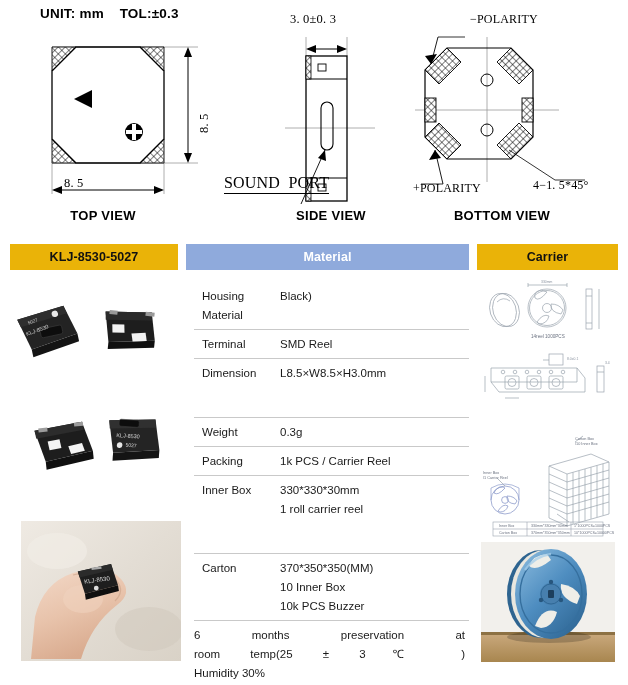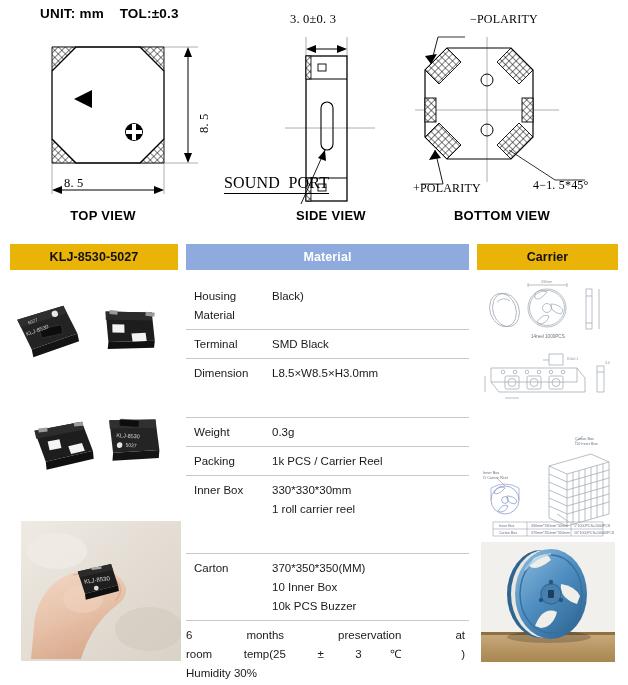--- a/index.html
+++ b/index.html
@@ -40,21 +40,21 @@
 
   .hdr{
     height:26px;line-height:26px;text-align:center;
     font-size:12.5px;font-weight:bold;letter-spacing:.1px;
   }
   .hdr-gray{background:#eab308;color:#111;}
   .hdr-blue{background:#8faadc;color:#ffffff;}
 
   
   .rows{position:relative;margin-top:12px;}
-  .row{display:flex;border-top:1px solid #c9c9c9;padding:5px 0 4px 0;}
+  .row{display:flex;border-top:1px solid #c9c9c9;padding:5px 0 4px 0;margin-left:8px;}
   .row.first{border-top:none;}
   .row .k{
     width:86px;flex:0 0 86px;font-size:11.5px;line-height:19px;
     padding-left:8px;box-sizing:border-box;color:#1a1a1a;
   }
   .row .v{
     flex:1;font-size:11.5px;line-height:19px;color:#1a1a1a;
     text-align:justify;text-align-last:justify;padding-right:4px;
   }
   .row .v .plain{text-align-last:left;display:block;text-align:left;}
@@ -273,21 +273,21 @@
           <div>Material</div>
         </div>
         <div class="v">
           <div class="plain">Black)</div>
         </div>
       </div>
 
       <div class="row">
         <div class="k">Terminal</div>
         <div class="v">
-          <div class="plain">SMD Black</div>
+          <div class="plain">SMD Reel</div>
         </div>
       </div>
 
       <div class="row">
         <div class="k">Dimension</div>
         <div class="v">
           <div class="plain">L8.5×W8.5×H3.0mm</div>
         </div>
       </div>
 

